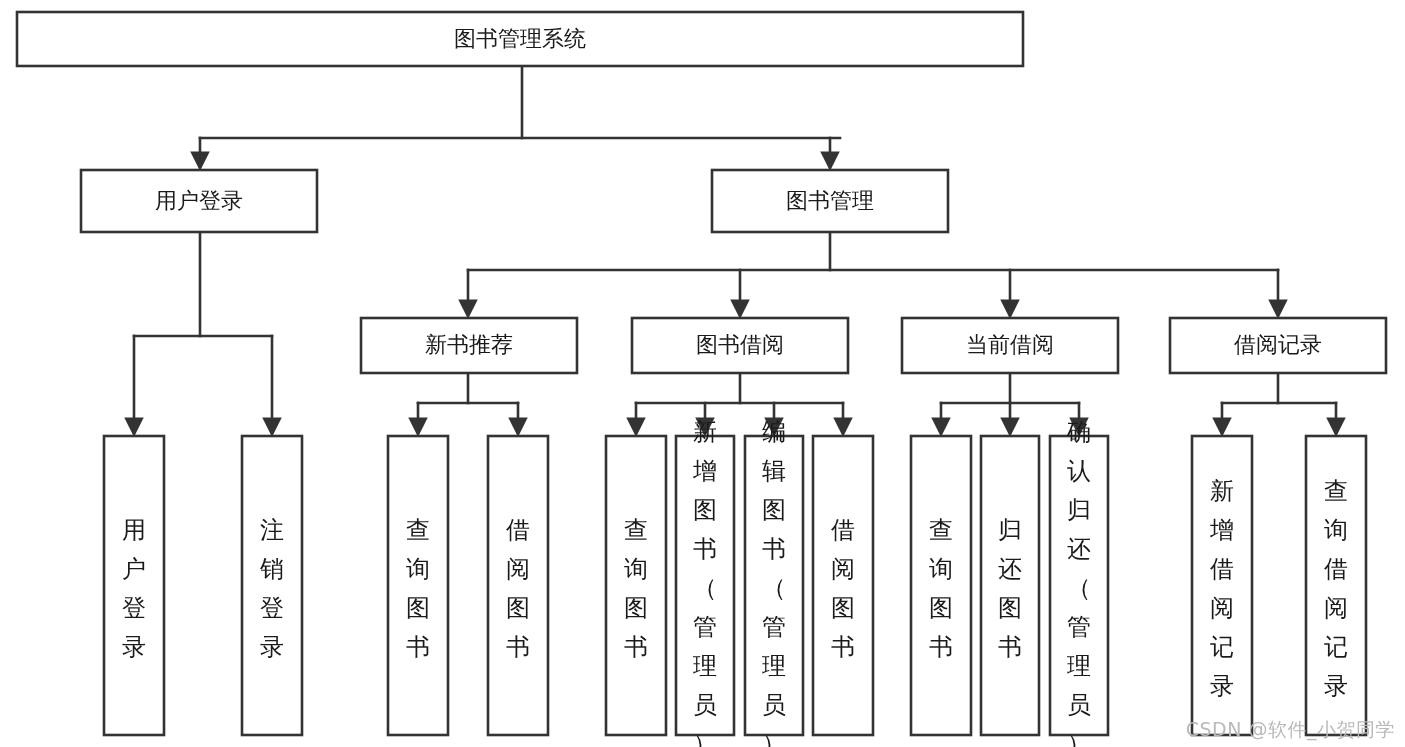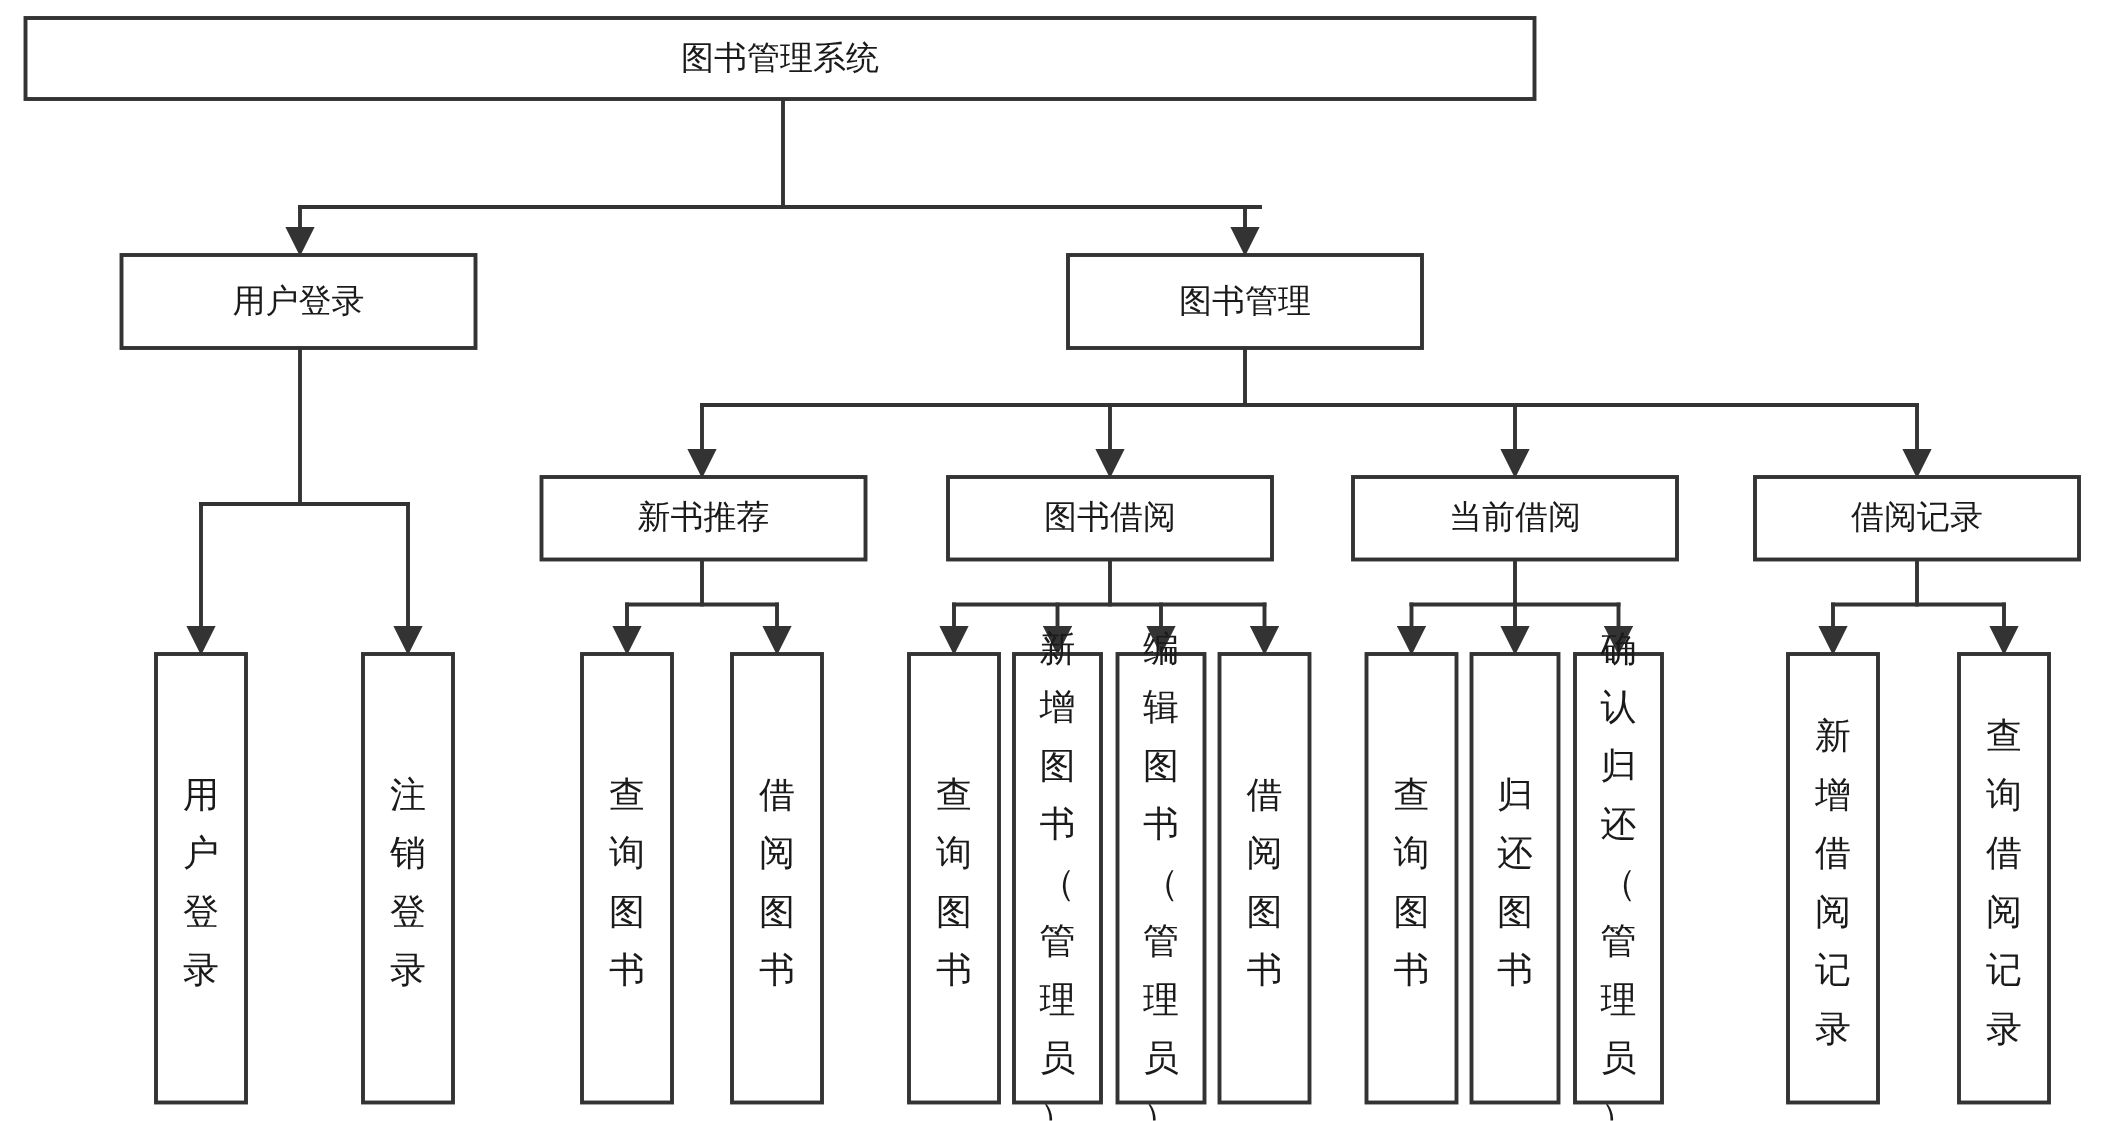--- a/index.html
+++ b/index.html
@@ -163,13 +163,14 @@
     <g>
       <rect class="node-box" x="1192" y="436" width="60" height="299"></rect>
       <text class="leaf-label vtext" x="1222" y="0"><tspan x="1222" y="498.9">新</tspan><tspan x="1222" y="537.9">增</tspan><tspan x="1222" y="576.9">借</tspan><tspan x="1222" y="615.9">阅</tspan><tspan x="1222" y="654.9">记</tspan><tspan x="1222" y="693.9">录</tspan></text>
     </g>
     <g>
       <rect class="node-box" x="1306" y="436" width="60" height="299"></rect>
       <text class="leaf-label vtext" x="1336" y="0"><tspan x="1336" y="498.9">查</tspan><tspan x="1336" y="537.9">询</tspan><tspan x="1336" y="576.9">借</tspan><tspan x="1336" y="615.9">阅</tspan><tspan x="1336" y="654.9">记</tspan><tspan x="1336" y="693.9">录</tspan></text>
     </g>
   </svg>
 
+  <div class="watermark">CSDN @软件_小贺同学</div>
 </div>
 
 </body></html>

